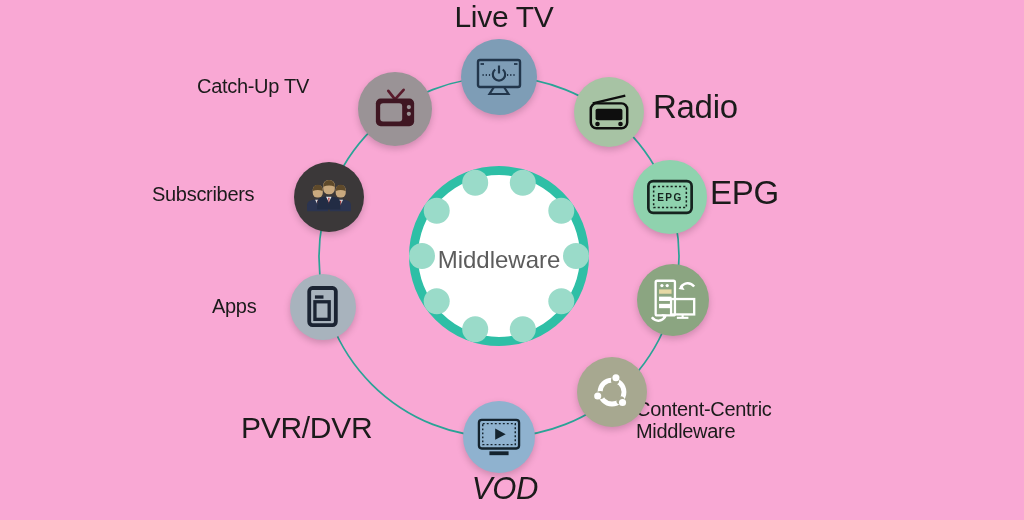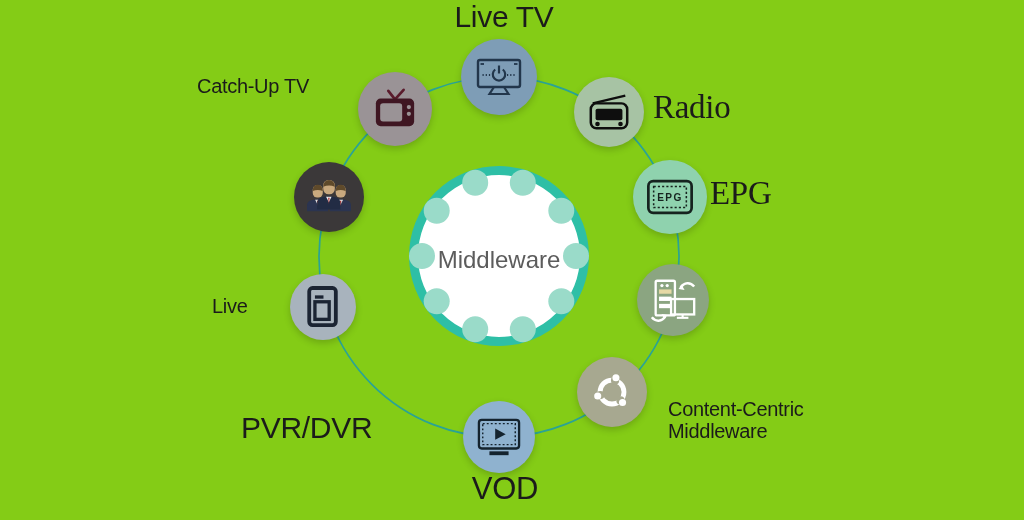--- a/index.html
+++ b/index.html
@@ -1,26 +1,26 @@
 <!DOCTYPE html>
 <html><head>
 <meta charset="utf-8">
 <style>
   html,body{margin:0;padding:0;background:#fff;}
   .stage{
-    position:relative;width:1024px;height:520px;overflow:hidden;background:#84cc16;
+    position:relative;width:1024px;height:520px;overflow:hidden;background:#f9a8d4;
     font-family:"Liberation Sans",sans-serif;
   }
   .conn{position:absolute;left:0;top:0;z-index:0;}
   .lbl{
     position:absolute;color:#1b1b1b;white-space:pre-line;line-height:1.12;
     transform:translateY(-50%);z-index:1;font-size:20px;letter-spacing:-0.3px;
   }
   .lbl.centered{transform:translate(-50%,-50%);text-align:center;}
-  .lbl.big{font-size:33px;font-family:Liberation Serif, serif;}
+  .lbl.big{font-size:33px;}
   .lbl.med{font-size:30px;}
   .node{
     position:absolute;border-radius:50%;display:flex;align-items:center;justify-content:center;
     transform:translate(-50%,-50%);z-index:2;box-shadow:0 3px 7px rgba(0,0,0,.18);
   }
   .hub{position:absolute;left:399px;top:156px;width:200px;height:200px;z-index:2;}
   .hub-label{
     position:absolute;left:100px;top:104px;transform:translate(-50%,-50%);
     color:#5c5c5c;font-size:24px;white-space:nowrap;
   }
@@ -31,25 +31,26 @@
 
 <div class="stage">
 
   <svg class="conn" width="1024" height="520">
     <circle cx="499" cy="257" r="180" fill="none" stroke="#2aa396" stroke-width="1.7" style="stroke: rgb(42, 163, 150);"></circle>
   </svg>
 
   <div class="lbl centered med" style="left:504px;top:17px;font-size:30px;">Live TV</div>
   <div class="lbl big" style="left:653px;top:107px;">Radio</div>
   <div class="lbl big" style="left:710px;top:193px;">EPG</div>
-  <div class="lbl" style="left:668px;top:420px;">Content-Centric
+  <div class="lbl" style="left:636px;top:420px;">Content-Centric
 Middleware</div>
-  <div class="lbl centered med" style="left:505px;top:489px;font-size:31px;">VOD</div>
+  <div class="lbl centered med" style="left:505px;top:489px;font-size:31px;font-style:italic;">VOD</div>
   <div class="lbl med" style="left:241px;top:428px;">PVR/DVR</div>
-  <div class="lbl" style="left:212px;top:306px;">Live</div>
+  <div class="lbl" style="left:212px;top:306px;">Apps</div>
+  <div class="lbl" style="left:152px;top:194px;">Subscribers</div>
   <div class="lbl" style="left:197px;top:86px;">Catch-Up TV</div>
 
   <div class="node" style="left: 499px; top: 77px; width: 76px; height: 76px; background-color: rgb(126, 157, 182);">
     <svg width="52" height="46" viewBox="0 0 52 46">
       <g stroke="#22364b" fill="none" stroke-width="2.4">
         <rect x="5" y="6" width="42" height="27" rx="2"></rect>
         <line x1="7.5" y1="10" x2="11" y2="10" stroke-width="1.8"></line>
         <line x1="41" y1="10" x2="44.5" y2="10" stroke-width="1.8"></line>
         <path d="M22.2,15.5 a6.2,6.2 0 1 0 7.6,0" stroke-width="2.2"></path>
         <line x1="26" y1="11.5" x2="26" y2="19.5" stroke-width="2.2"></line>

